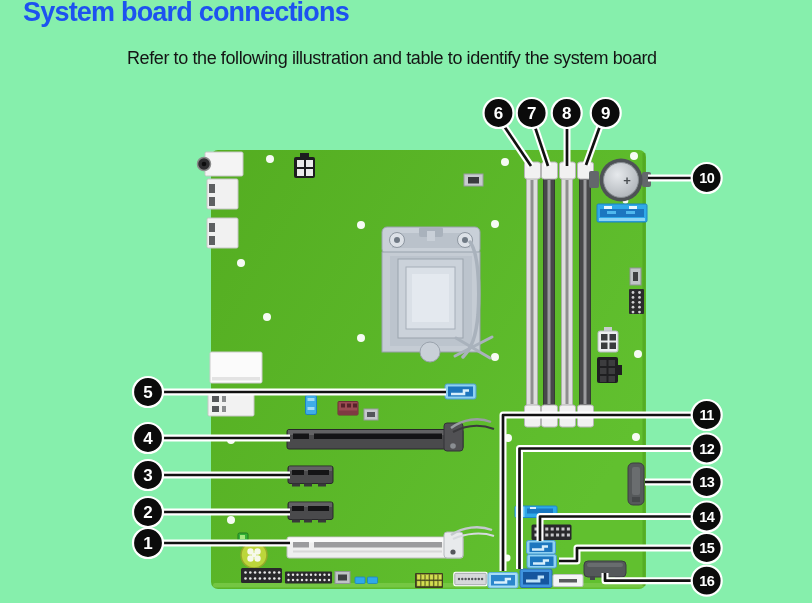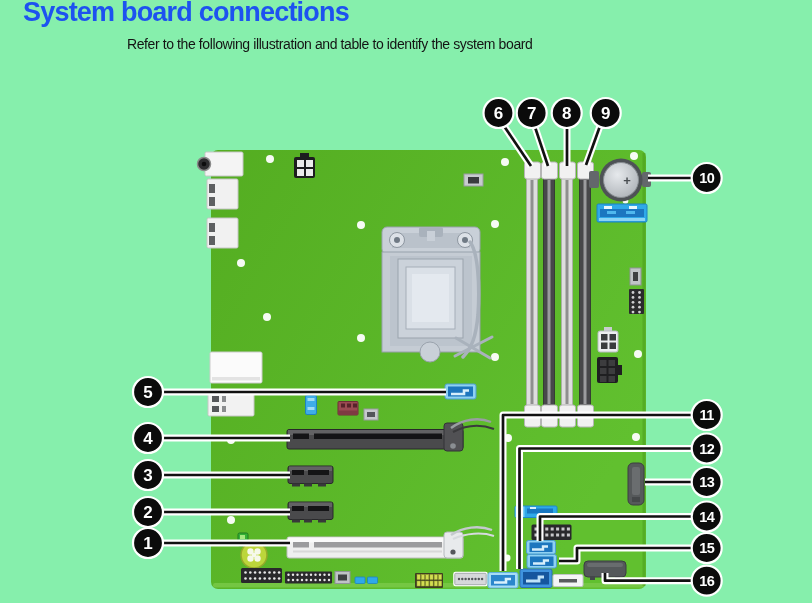--- a/index.html
+++ b/index.html
@@ -1,20 +1,20 @@
 <!DOCTYPE html>
 <html><head>
 <meta charset="utf-8">
 <style>
   html,body{margin:0;padding:0;background:#fff;}
   .page{position:relative;width:812px;height:603px;background:#86efac;overflow:hidden;
         font-family:"Liberation Sans",sans-serif;}
   .heading{position:absolute;left:23px;top:-3px;font-size:27px;font-weight:bold;
            letter-spacing:-0.8px;color:#1d52f0;white-space:nowrap;}
-  .intro{position:absolute;left:127px;top:36px;font-size:14px;letter-spacing:-0.4px;
+  .intro{position:absolute;left:127px;top:48px;font-size:18px;letter-spacing:-0.4px;
          color:#141414;white-space:nowrap;}
   svg{position:absolute;left:0;top:0;}
   .callout-num{font-family:"Liberation Sans",sans-serif;font-weight:bold;fill:#ffffff;}
 </style>
 </head>
 <body>
 
 <div class="page">
   <div class="heading">System board connections</div>
   <div class="intro">Refer to the following illustration and table to identify the system board</div>

